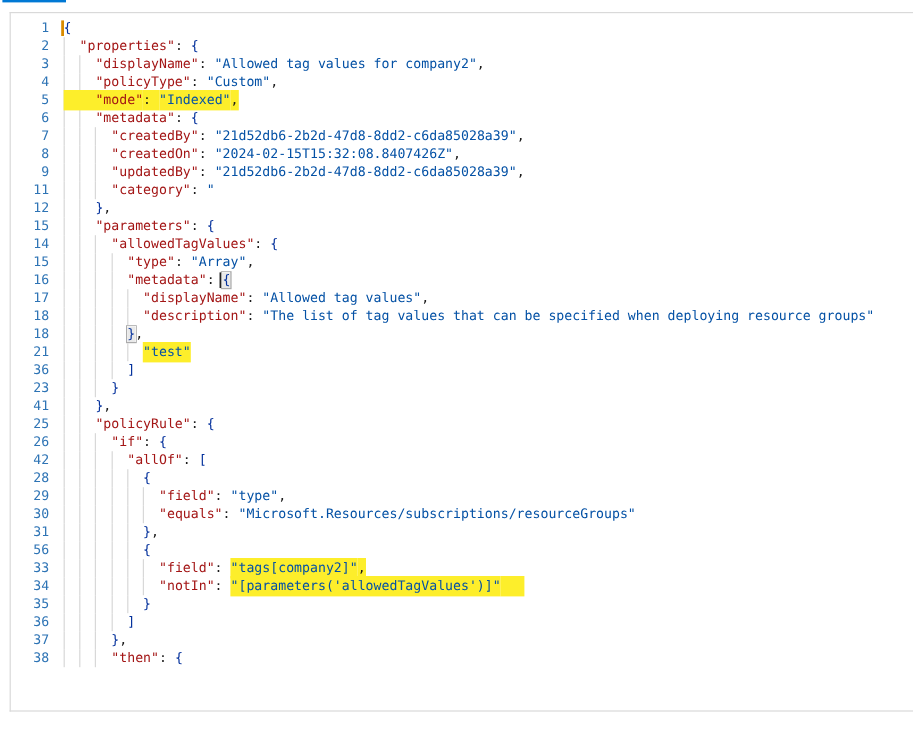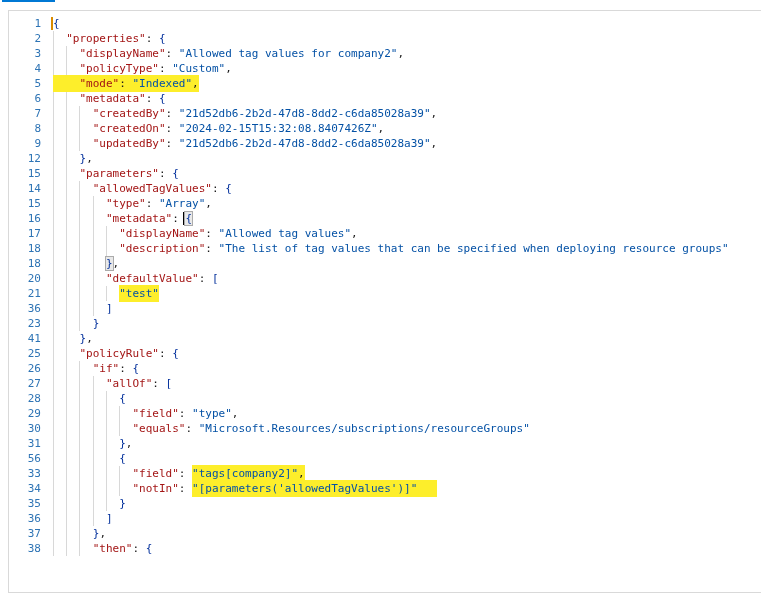--- a/index.html
+++ b/index.html
@@ -32,36 +32,36 @@
     <div>
         <div class="line"><span class="ln">1</span><span class="code"><span class="brace careto">{</span></span></div>
         <div class="line"><span class="ln">2</span><span class="code"><span class="guide" style="left: 0ch;"></span><span class="ws">  </span><span class="key">"properties"</span><span class="punc">: </span><span class="brace">{</span></span></div>
         <div class="line"><span class="ln">3</span><span class="code"><span class="guide" style="left: 0ch;"></span><span class="guide" style="left: 2ch;"></span><span class="ws">    </span><span class="key">"displayName"</span><span class="punc">: </span><span class="val">"Allowed tag values for company2"</span><span class="punc">,</span></span></div>
         <div class="line"><span class="ln">4</span><span class="code"><span class="guide" style="left: 0ch;"></span><span class="guide" style="left: 2ch;"></span><span class="ws">    </span><span class="key">"policyType"</span><span class="punc">: </span><span class="val">"Custom"</span><span class="punc">,</span></span></div>
         <div class="line"><span class="ln">5</span><span class="code"><span class="guide" style="left: 0ch;"></span><span class="guide" style="left: 2ch;"></span><span class="ws hl">    </span><span class="key hl">"mode"</span><span class="punc hl">: </span><span class="val hl">"Indexed"</span><span class="punc hl">,</span></span></div>
         <div class="line"><span class="ln">6</span><span class="code"><span class="guide" style="left: 0ch;"></span><span class="guide" style="left: 2ch;"></span><span class="ws">    </span><span class="key">"metadata"</span><span class="punc">: </span><span class="brace">{</span></span></div>
         <div class="line"><span class="ln">7</span><span class="code"><span class="guide" style="left: 0ch;"></span><span class="guide" style="left: 2ch;"></span><span class="guide" style="left: 4ch;"></span><span class="ws">      </span><span class="key">"createdBy"</span><span class="punc">: </span><span class="val">"21d52db6-2b2d-47d8-8dd2-c6da85028a39"</span><span class="punc">,</span></span></div>
         <div class="line"><span class="ln">8</span><span class="code"><span class="guide" style="left: 0ch;"></span><span class="guide" style="left: 2ch;"></span><span class="guide" style="left: 4ch;"></span><span class="ws">      </span><span class="key">"createdOn"</span><span class="punc">: </span><span class="val">"2024-02-15T15:32:08.8407426Z"</span><span class="punc">,</span></span></div>
         <div class="line"><span class="ln">9</span><span class="code"><span class="guide" style="left: 0ch;"></span><span class="guide" style="left: 2ch;"></span><span class="guide" style="left: 4ch;"></span><span class="ws">      </span><span class="key">"updatedBy"</span><span class="punc">: </span><span class="val">"21d52db6-2b2d-47d8-8dd2-c6da85028a39"</span><span class="punc">,</span></span></div>
+        <div class="line"><span class="ln">11</span><span class="code"><span class="guide" style="left: 0ch;"></span><span class="guide" style="left: 2ch;"></span><span class="guide" style="left: 4ch;"></span><span class="ws">      </span><span class="key">"category"</span><span class="punc">: </span><span class="val">"</span></span></div>
         <div class="line"><span class="ln">12</span><span class="code"><span class="guide" style="left: 0ch;"></span><span class="guide" style="left: 2ch;"></span><span class="ws">    </span><span class="brace">}</span><span class="punc">,</span></span></div>
         <div class="line"><span class="ln">15</span><span class="code"><span class="guide" style="left: 0ch;"></span><span class="guide" style="left: 2ch;"></span><span class="ws">    </span><span class="key">"parameters"</span><span class="punc">: </span><span class="brace">{</span></span></div>
         <div class="line"><span class="ln">14</span><span class="code"><span class="guide" style="left: 0ch;"></span><span class="guide" style="left: 2ch;"></span><span class="guide" style="left: 4ch;"></span><span class="ws">      </span><span class="key">"allowedTagValues"</span><span class="punc">: </span><span class="brace">{</span></span></div>
         <div class="line"><span class="ln">15</span><span class="code"><span class="guide" style="left: 0ch;"></span><span class="guide" style="left: 2ch;"></span><span class="guide" style="left: 4ch;"></span><span class="guide" style="left: 6ch;"></span><span class="ws">        </span><span class="key">"type"</span><span class="punc">: </span><span class="val">"Array"</span><span class="punc">,</span></span></div>
         <div class="line"><span class="ln">16</span><span class="code"><span class="guide" style="left: 0ch;"></span><span class="guide" style="left: 2ch;"></span><span class="guide" style="left: 4ch;"></span><span class="guide" style="left: 6ch;"></span><span class="ws">        </span><span class="key">"metadata"</span><span class="punc">: </span><span class="brace box caretb">{</span></span></div>
         <div class="line"><span class="ln">17</span><span class="code"><span class="guide" style="left: 0ch;"></span><span class="guide" style="left: 2ch;"></span><span class="guide" style="left: 4ch;"></span><span class="guide" style="left: 6ch;"></span><span class="guide" style="left: 8ch;"></span><span class="ws">          </span><span class="key">"displayName"</span><span class="punc">: </span><span class="val">"Allowed tag values"</span><span class="punc">,</span></span></div>
         <div class="line"><span class="ln">18</span><span class="code"><span class="guide" style="left: 0ch;"></span><span class="guide" style="left: 2ch;"></span><span class="guide" style="left: 4ch;"></span><span class="guide" style="left: 6ch;"></span><span class="guide" style="left: 8ch;"></span><span class="ws">          </span><span class="key">"description"</span><span class="punc">: </span><span class="val">"The list of tag values that can be specified when deploying resource groups"</span></span></div>
         <div class="line"><span class="ln">18</span><span class="code"><span class="guide" style="left: 0ch;"></span><span class="guide" style="left: 2ch;"></span><span class="guide" style="left: 4ch;"></span><span class="guide" style="left: 6ch;"></span><span class="ws">        </span><span class="brace box">}</span><span class="punc">,</span></span></div>
-        <div class="line"><span class="ln">20</span><span class="code"><span class="guide" style="left: 0ch;"></span><span class="guide" style="left: 2ch;"></span><span class="guide" style="left: 4ch;"></span><span class="guide" style="left: 6ch;"></span><span class="ws">        </span><span class="key">"defaultValue"</span><span class="punc">: </span><span class="brace">[</span></span></div>
         <div class="line"><span class="ln">21</span><span class="code"><span class="guide" style="left: 0ch;"></span><span class="guide" style="left: 2ch;"></span><span class="guide" style="left: 4ch;"></span><span class="guide" style="left: 6ch;"></span><span class="guide" style="left: 8ch;"></span><span class="ws">          </span><span class="val hl">"test"</span></span></div>
         <div class="line"><span class="ln">36</span><span class="code"><span class="guide" style="left: 0ch;"></span><span class="guide" style="left: 2ch;"></span><span class="guide" style="left: 4ch;"></span><span class="guide" style="left: 6ch;"></span><span class="ws">        </span><span class="brace">]</span></span></div>
         <div class="line"><span class="ln">23</span><span class="code"><span class="guide" style="left: 0ch;"></span><span class="guide" style="left: 2ch;"></span><span class="guide" style="left: 4ch;"></span><span class="ws">      </span><span class="brace">}</span></span></div>
         <div class="line"><span class="ln">41</span><span class="code"><span class="guide" style="left: 0ch;"></span><span class="guide" style="left: 2ch;"></span><span class="ws">    </span><span class="brace">}</span><span class="punc">,</span></span></div>
         <div class="line"><span class="ln">25</span><span class="code"><span class="guide" style="left: 0ch;"></span><span class="guide" style="left: 2ch;"></span><span class="ws">    </span><span class="key">"policyRule"</span><span class="punc">: </span><span class="brace">{</span></span></div>
         <div class="line"><span class="ln">26</span><span class="code"><span class="guide" style="left: 0ch;"></span><span class="guide" style="left: 2ch;"></span><span class="guide" style="left: 4ch;"></span><span class="ws">      </span><span class="key">"if"</span><span class="punc">: </span><span class="brace">{</span></span></div>
-        <div class="line"><span class="ln">27</span><span class="code"><span class="guide" style="left: 0ch;"></span><span class="guide" style="left: 2ch;"></span><span class="guide" style="left: 4ch;"></span><span class="guide" style="left: 6ch;"></span><span class="ws">        </span><span class="key">"allOf"</span><span class="punc">: </span><span class="brace">[</span></span></div>
+        <div class="line"><span class="ln">42</span><span class="code"><span class="guide" style="left: 0ch;"></span><span class="guide" style="left: 2ch;"></span><span class="guide" style="left: 4ch;"></span><span class="guide" style="left: 6ch;"></span><span class="ws">        </span><span class="key">"allOf"</span><span class="punc">: </span><span class="brace">[</span></span></div>
         <div class="line"><span class="ln">28</span><span class="code"><span class="guide" style="left: 0ch;"></span><span class="guide" style="left: 2ch;"></span><span class="guide" style="left: 4ch;"></span><span class="guide" style="left: 6ch;"></span><span class="guide" style="left: 8ch;"></span><span class="ws">          </span><span class="brace">{</span></span></div>
         <div class="line"><span class="ln">29</span><span class="code"><span class="guide" style="left: 0ch;"></span><span class="guide" style="left: 2ch;"></span><span class="guide" style="left: 4ch;"></span><span class="guide" style="left: 6ch;"></span><span class="guide" style="left: 8ch;"></span><span class="guide" style="left: 10ch;"></span><span class="ws">            </span><span class="key">"field"</span><span class="punc">: </span><span class="val">"type"</span><span class="punc">,</span></span></div>
         <div class="line"><span class="ln">30</span><span class="code"><span class="guide" style="left: 0ch;"></span><span class="guide" style="left: 2ch;"></span><span class="guide" style="left: 4ch;"></span><span class="guide" style="left: 6ch;"></span><span class="guide" style="left: 8ch;"></span><span class="guide" style="left: 10ch;"></span><span class="ws">            </span><span class="key">"equals"</span><span class="punc">: </span><span class="val">"Microsoft.Resources/subscriptions/resourceGroups"</span></span></div>
         <div class="line"><span class="ln">31</span><span class="code"><span class="guide" style="left: 0ch;"></span><span class="guide" style="left: 2ch;"></span><span class="guide" style="left: 4ch;"></span><span class="guide" style="left: 6ch;"></span><span class="guide" style="left: 8ch;"></span><span class="ws">          </span><span class="brace">}</span><span class="punc">,</span></span></div>
         <div class="line"><span class="ln">56</span><span class="code"><span class="guide" style="left: 0ch;"></span><span class="guide" style="left: 2ch;"></span><span class="guide" style="left: 4ch;"></span><span class="guide" style="left: 6ch;"></span><span class="guide" style="left: 8ch;"></span><span class="ws">          </span><span class="brace">{</span></span></div>
         <div class="line"><span class="ln">33</span><span class="code"><span class="guide" style="left: 0ch;"></span><span class="guide" style="left: 2ch;"></span><span class="guide" style="left: 4ch;"></span><span class="guide" style="left: 6ch;"></span><span class="guide" style="left: 8ch;"></span><span class="guide" style="left: 10ch;"></span><span class="ws">            </span><span class="key">"field"</span><span class="punc">: </span><span class="val hl">"tags[company2]"</span><span class="punc hl">,</span></span></div>
         <div class="line"><span class="ln">34</span><span class="code"><span class="guide" style="left: 0ch;"></span><span class="guide" style="left: 2ch;"></span><span class="guide" style="left: 4ch;"></span><span class="guide" style="left: 6ch;"></span><span class="guide" style="left: 8ch;"></span><span class="guide" style="left: 10ch;"></span><span class="ws">            </span><span class="key">"notIn"</span><span class="punc">: </span><span class="val hl">"[parameters('allowedTagValues')]"</span><span class="ws hl">   </span></span></div>
         <div class="line"><span class="ln">35</span><span class="code"><span class="guide" style="left: 0ch;"></span><span class="guide" style="left: 2ch;"></span><span class="guide" style="left: 4ch;"></span><span class="guide" style="left: 6ch;"></span><span class="guide" style="left: 8ch;"></span><span class="ws">          </span><span class="brace">}</span></span></div>
         <div class="line"><span class="ln">36</span><span class="code"><span class="guide" style="left: 0ch;"></span><span class="guide" style="left: 2ch;"></span><span class="guide" style="left: 4ch;"></span><span class="guide" style="left: 6ch;"></span><span class="ws">        </span><span class="brace">]</span></span></div>
         <div class="line"><span class="ln">37</span><span class="code"><span class="guide" style="left: 0ch;"></span><span class="guide" style="left: 2ch;"></span><span class="guide" style="left: 4ch;"></span><span class="ws">      </span><span class="brace">}</span><span class="punc">,</span></span></div>

